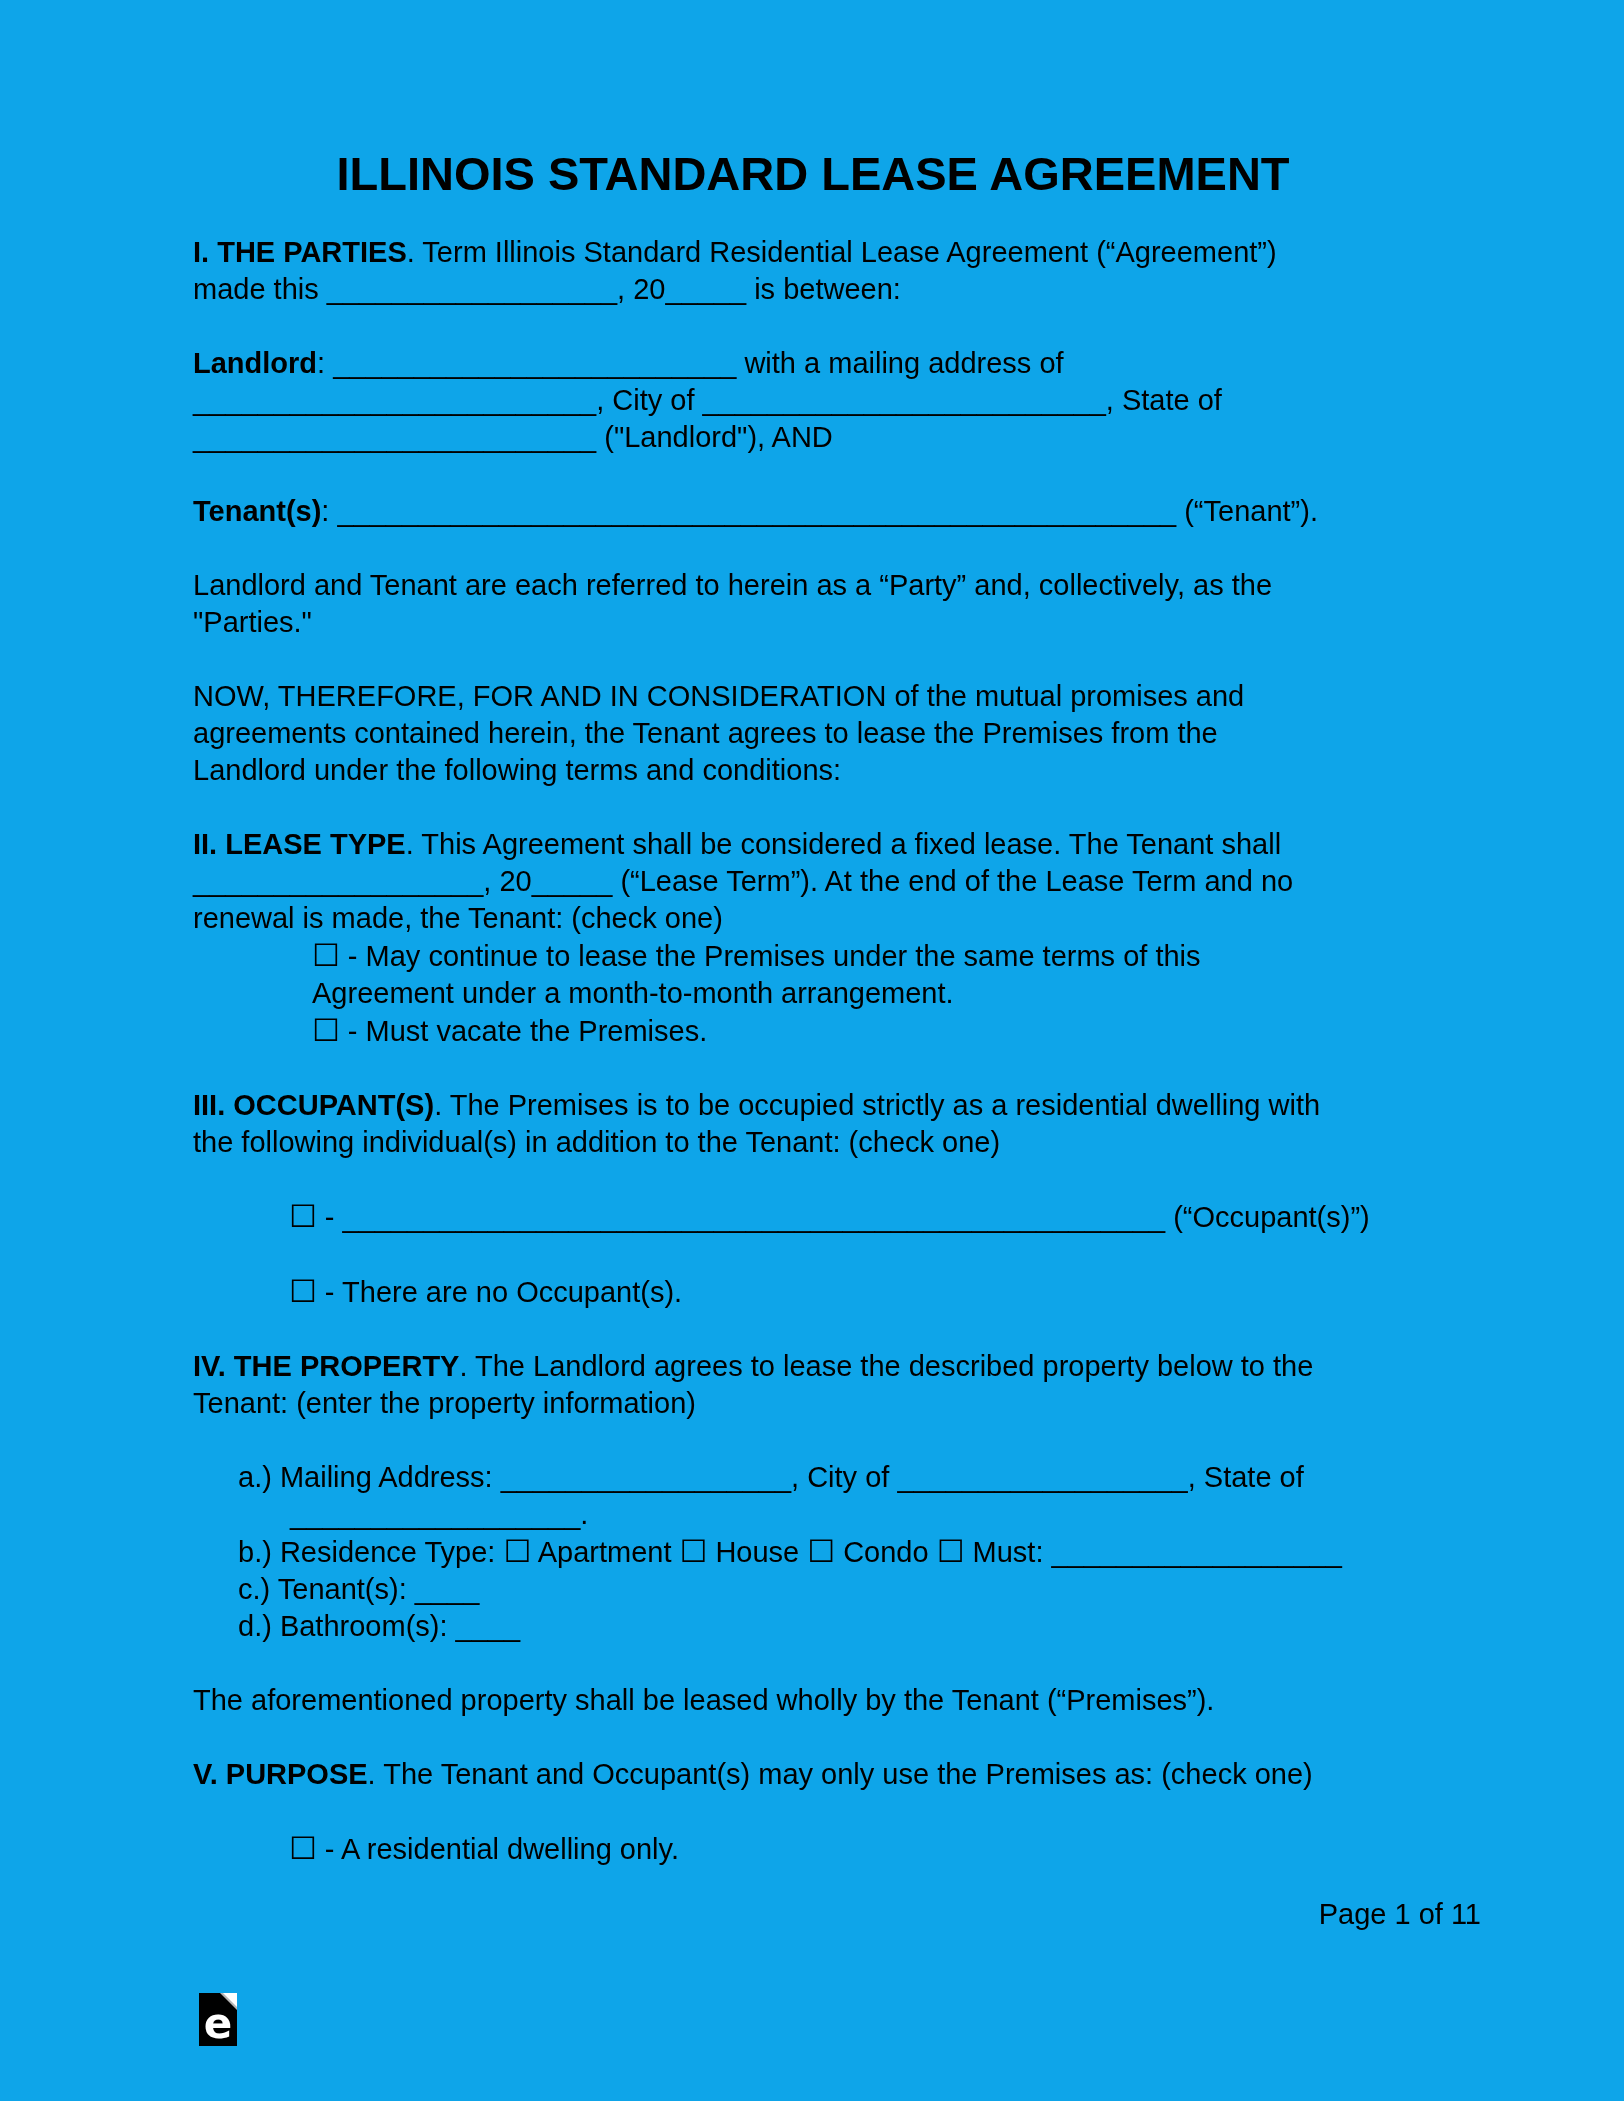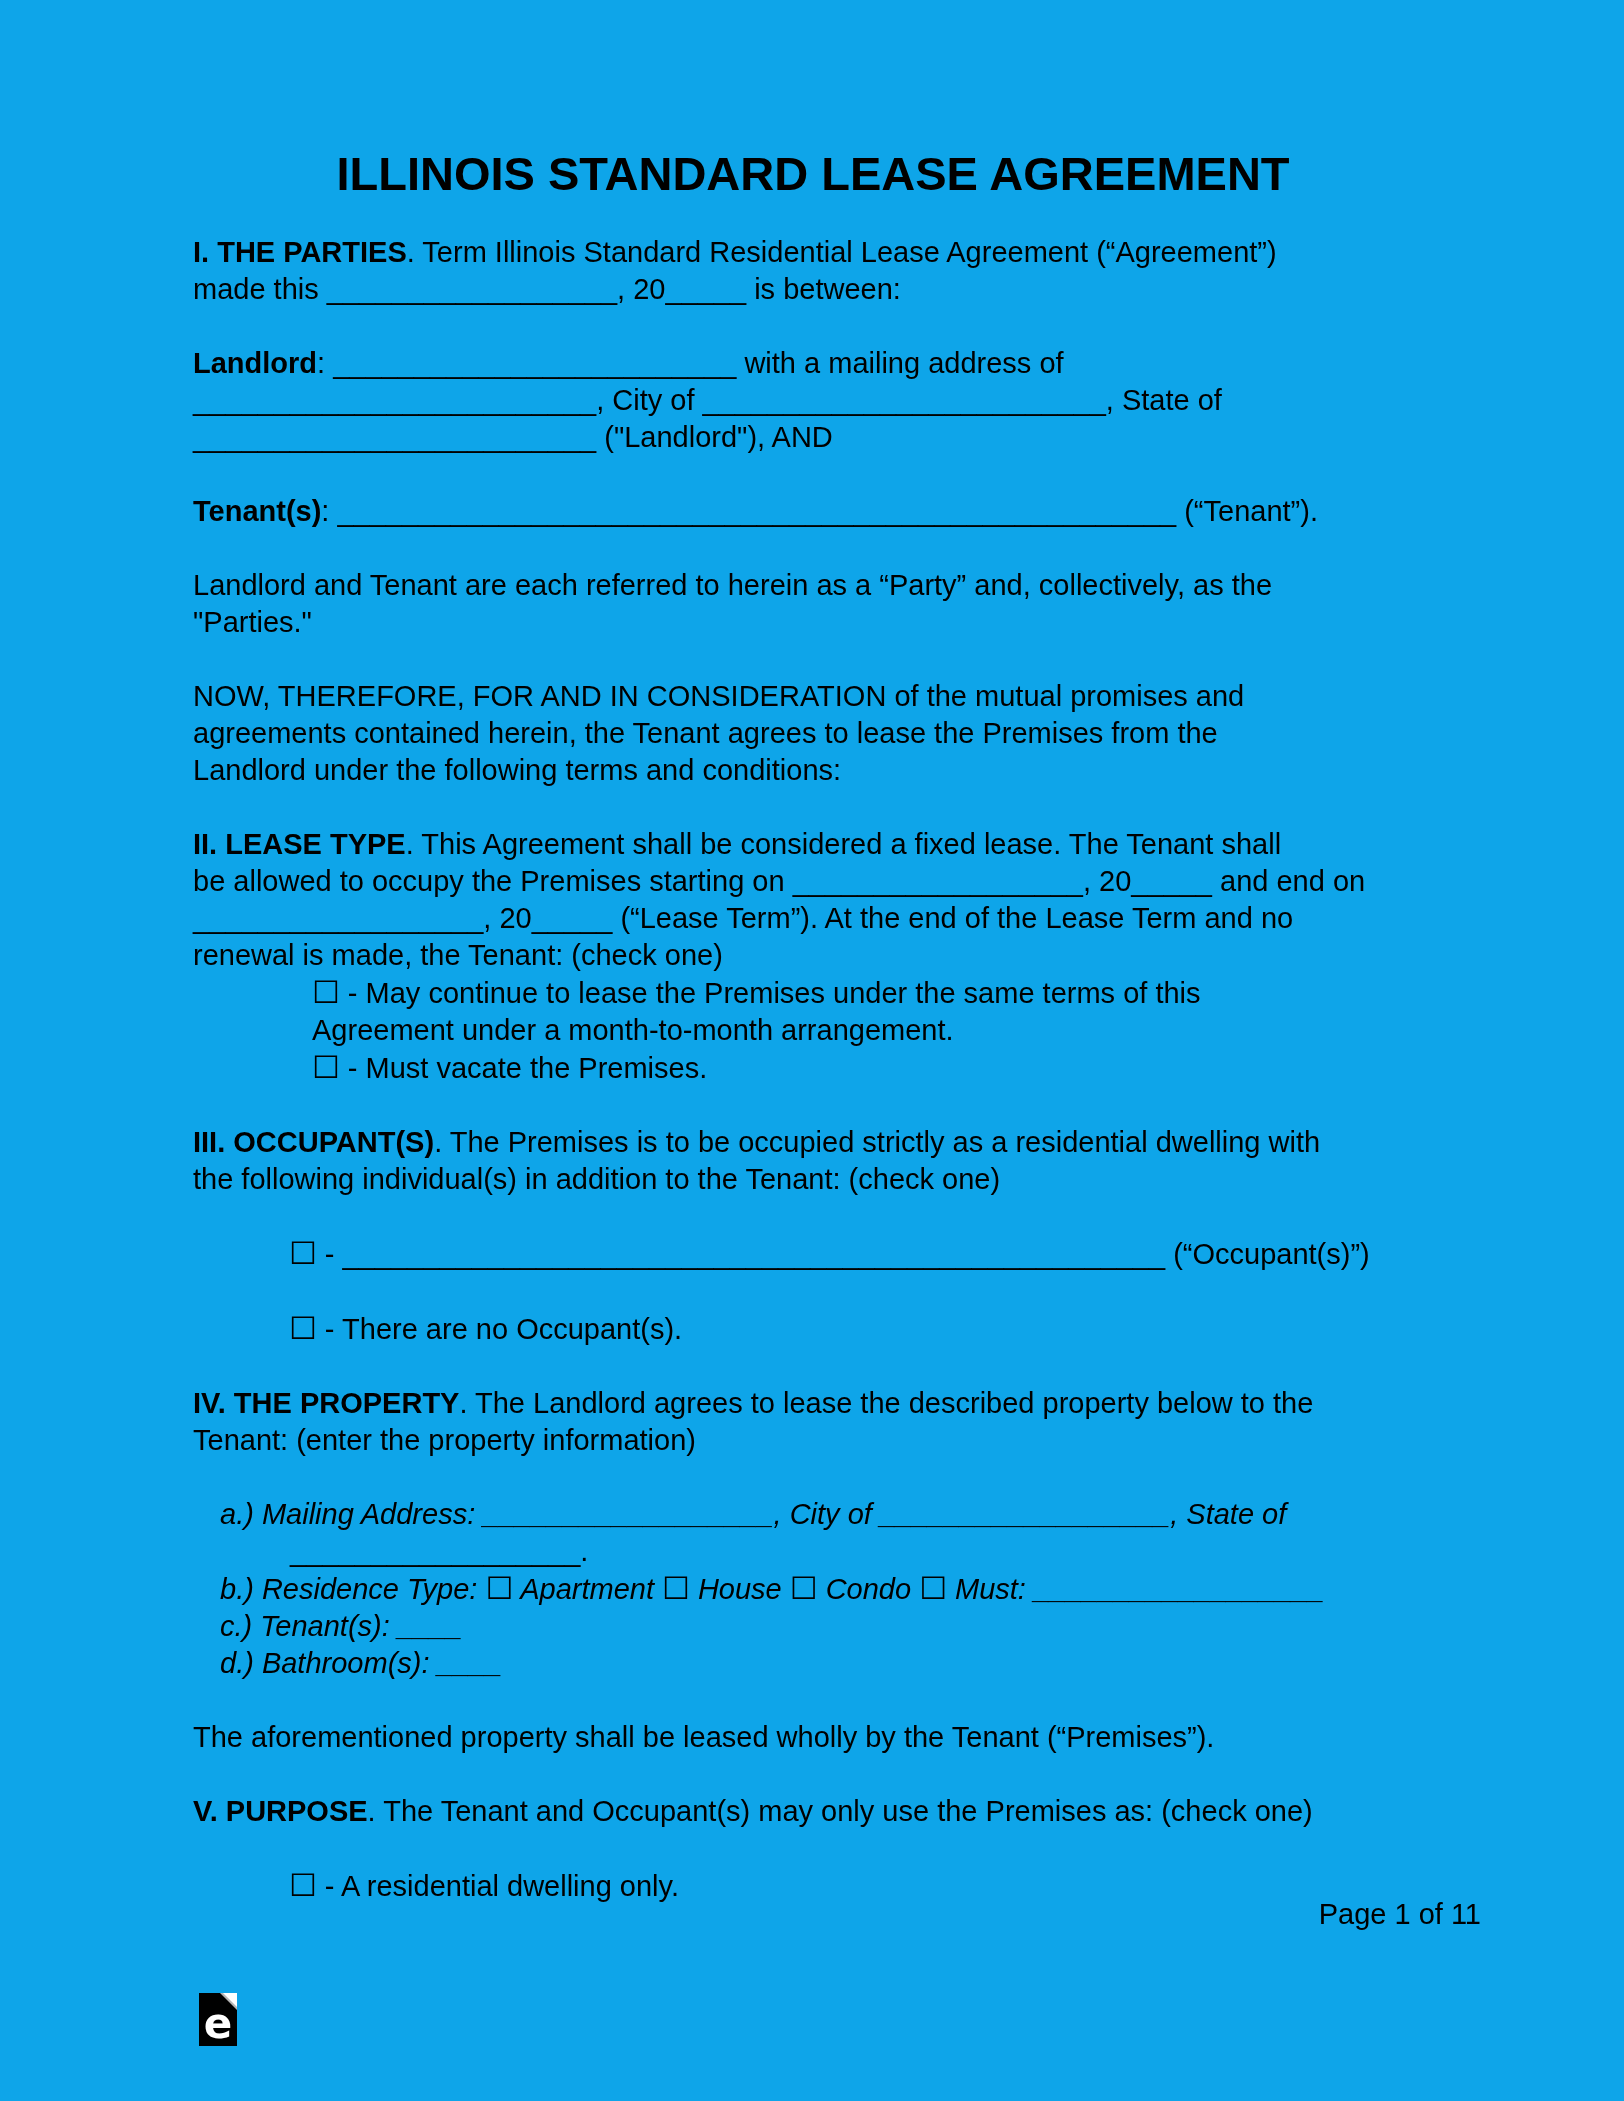--- a/index.html
+++ b/index.html
@@ -21,21 +21,21 @@
     text-align:center;
     margin-bottom:34px;
     width:1240px;
   }
   .para { margin-bottom:37px; }
   .para.tight { margin-bottom:0; }
   .line { white-space:pre; }
   .b { font-weight:bold; }
   .ind1 { margin-left:96px; }   
   .ind2 { margin-left:119px; }  
-  .indL { margin-left:27px;font-style:italic; }   
+  .indL { margin-left:45px; }   
   .contL { margin-left:97px; }  
   .cbx { font-family:"DejaVu Sans",sans-serif; font-size:31px; }
   .footer-logo {
     position:absolute; left:199px; top:1993px;
     width:38px; height:53px; background:#000;
   }
   .footer-logo::before {
     content:""; position:absolute; top:0; right:0;
     border-top:17px solid #b5b5b5; border-left:17px solid transparent;
   }
@@ -84,21 +84,20 @@
     </div>
 
     <div class="para">
       <div class="line">NOW, THEREFORE, FOR AND IN CONSIDERATION of the mutual promises and</div>
       <div class="line">agreements contained herein, the Tenant agrees to lease the Premises from the</div>
       <div class="line">Landlord under the following terms and conditions:</div>
     </div>
 
     <div class="para tight">
       <div class="line"><span class="b">II. LEASE TYPE</span><span>. This Agreement shall be considered a fixed lease. The Tenant shall</span></div>
-      <div class="line">be allowed to occupy the Premises starting on __________________, 20_____ and end on</div>
       <div class="line">__________________, 20_____ (“Lease Term”). At the end of the Lease Term and no</div>
       <div class="line">renewal is made, the Tenant: (check one)</div>
     </div>
 
     <div class="para tight">
       <div class="line ind2"><span class="cbx">☐</span><span> - May continue to lease the Premises under the same terms of this</span></div>
       <div class="line ind2">Agreement under a month-to-month arrangement.</div>
     </div>
 
     <div class="para">

